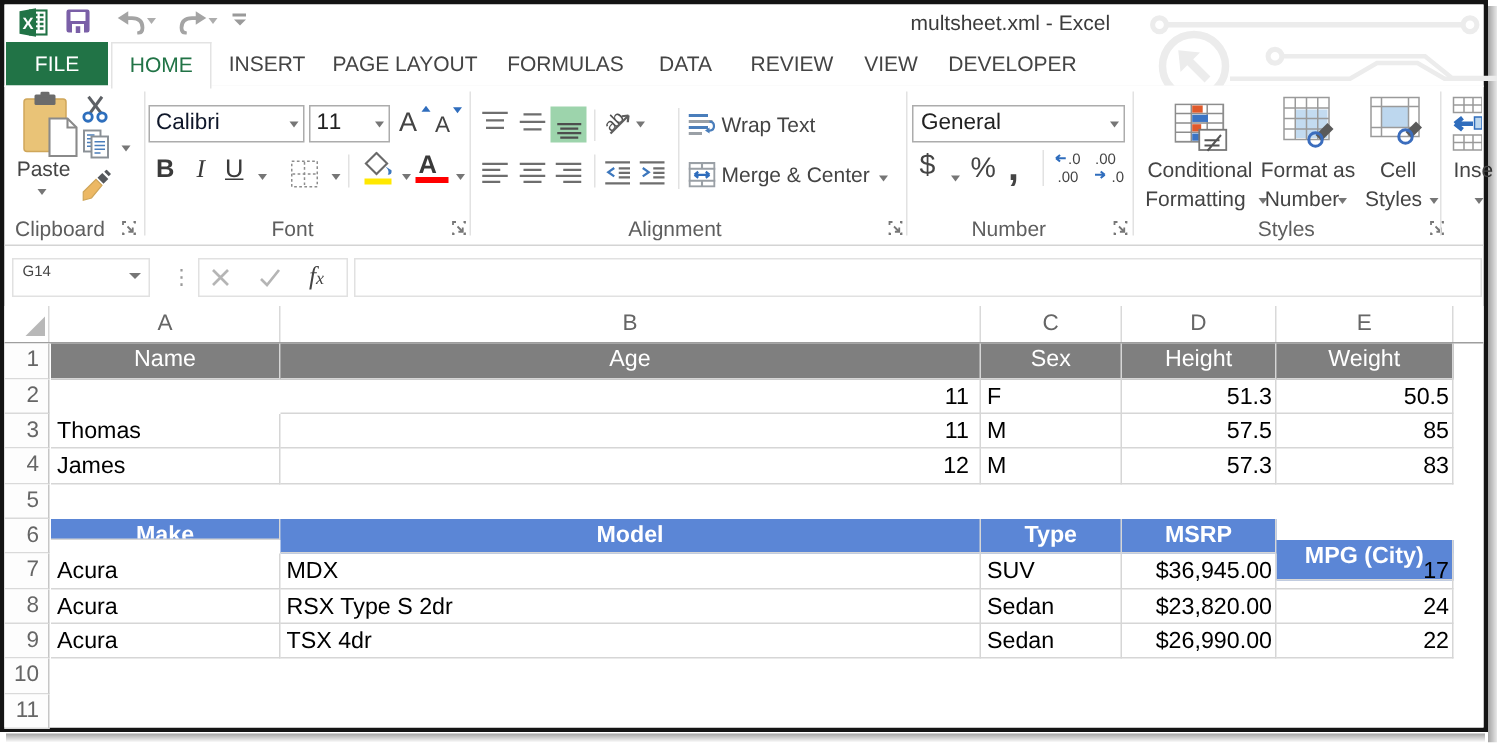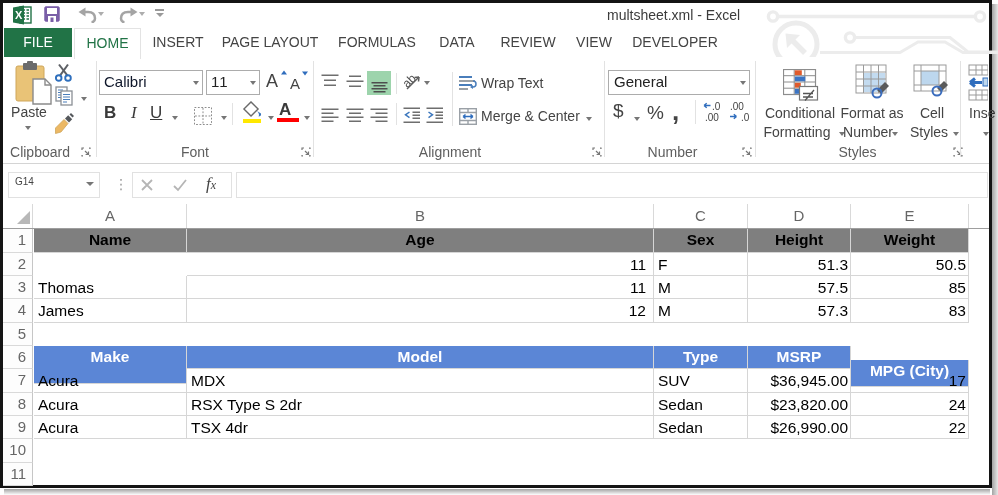--- a/index.html
+++ b/index.html
@@ -23,21 +23,21 @@
   .fbox{position:absolute;top:8px;height:24px;background:#fff;border:1px solid #e1e1e1;}
   #grid{position:absolute;left:0;top:201px;width:986px;height:281px;background:#fff;font-size:15.5px;}
   .colhdr{position:absolute;box-sizing:border-box;top:0;height:24px;border-right:1px solid #d9d9d9;
           color:#666;font-size:15px;text-align:center;line-height:24px;}
   .rowhdr{position:absolute;box-sizing:border-box;left:0;width:30px;border-right:1px solid #c6c6c6;border-bottom:1px solid #d9d9d9;
           color:#666;font-size:15px;text-align:right;padding-right:6px;background:#fdfdfd;}
   .cell{position:absolute;box-sizing:border-box;border-right:1px solid #d6d6d6;border-bottom:1px solid #d6d6d6;
         color:#000;white-space:nowrap;overflow:hidden;}
   .cl{padding-left:4px;text-align:left;}
   .cr{padding-right:2px;text-align:right;} .crb{padding-right:7px;}
-  .hdr1{background:#7f7f7f;color:#000000;font-weight:bold;text-align:center;}
+  .hdr1{background:#7f7f7f;color:#ffffff;font-weight:normal;text-align:center;}
   .hdr6{background:#5b86d6;color:#fff;font-weight:bold;text-align:center;}
   #rshadow{position:absolute;left:992px;top:4px;width:8px;height:491px;
      background:linear-gradient(to right, rgba(0,0,0,0.36), rgba(0,0,0,0.0));}
   #bshadow{position:absolute;left:4px;top:489px;width:986px;height:6px;
      background:linear-gradient(to bottom, rgba(0,0,0,0.36), rgba(0,0,0,0.0));}
 </style>
 </head>
 <body>
 <div id="win">
   <div id="titlebar">
@@ -359,21 +359,21 @@
 <div class="cell cl" style="left:31px;top:72.00px;width:153px;height:23.35px;line-height:23.35px;">Thomas</div>
 <div class="cell cr crb" style="left:184px;top:72.00px;width:467px;height:23.35px;line-height:23.35px;">11</div>
 <div class="cell cl" style="left:651px;top:72.00px;width:94px;height:23.35px;line-height:23.35px;">M</div>
 <div class="cell cr" style="left:745px;top:72.00px;width:103px;height:23.35px;line-height:23.35px;">57.5</div>
 <div class="cell cr" style="left:848px;top:72.00px;width:118px;height:23.35px;line-height:23.35px;">85</div>
 <div class="cell cl" style="left:31px;top:95.35px;width:153px;height:23.35px;line-height:23.35px;">James</div>
 <div class="cell cr crb" style="left:184px;top:95.35px;width:467px;height:23.35px;line-height:23.35px;">12</div>
 <div class="cell cl" style="left:651px;top:95.35px;width:94px;height:23.35px;line-height:23.35px;">M</div>
 <div class="cell cr" style="left:745px;top:95.35px;width:103px;height:23.35px;line-height:23.35px;">57.3</div>
 <div class="cell cr" style="left:848px;top:95.35px;width:118px;height:23.35px;line-height:23.35px;">83</div>
-<div class="cell hdr6" style="left:31px;top:142.05px;width:153px;height:38px;line-height:22.35px;">Make</div>
+<div class="cell hdr6" style="left:31px;top:142.05px;width:153px;height:14px;line-height:22.35px;">Make</div>
 <div class="cell hdr6" style="left:651px;top:142.05px;width:94px;height:23.35px;line-height:22.35px;">Type</div>
 <div class="cell hdr6" style="left:184px;top:142.05px;width:467px;height:23.35px;line-height:22.35px;">Model</div>
 <div class="cell hdr6" style="left:745px;top:142.05px;width:103px;height:23.35px;line-height:22.35px;">MSRP</div>
 <div class="cell hdr6" style="left:848px;top:156px;width:118px;height:27px;line-height:22.35px;">MPG (City)</div>
 <div class="cell cl" style="left:31px;top:165.40px;width:153px;height:23.35px;line-height:23.35px;">Acura</div>
 <div class="cell cl" style="left:651px;top:165.40px;width:94px;height:23.35px;line-height:23.35px;">SUV</div>
 <div class="cell cl" style="left:184px;top:165.40px;width:467px;height:23.35px;line-height:23.35px;">MDX</div>
 <div class="cell cr" style="left:745px;top:165.40px;width:103px;height:23.35px;line-height:23.35px;">$36,945.00</div>
 <div class="cell cr" style="left:848px;top:165.40px;width:118px;height:23.35px;line-height:23.35px;">17</div>
 <div class="cell cl" style="left:31px;top:188.75px;width:153px;height:23.35px;line-height:23.35px;">Acura</div>

